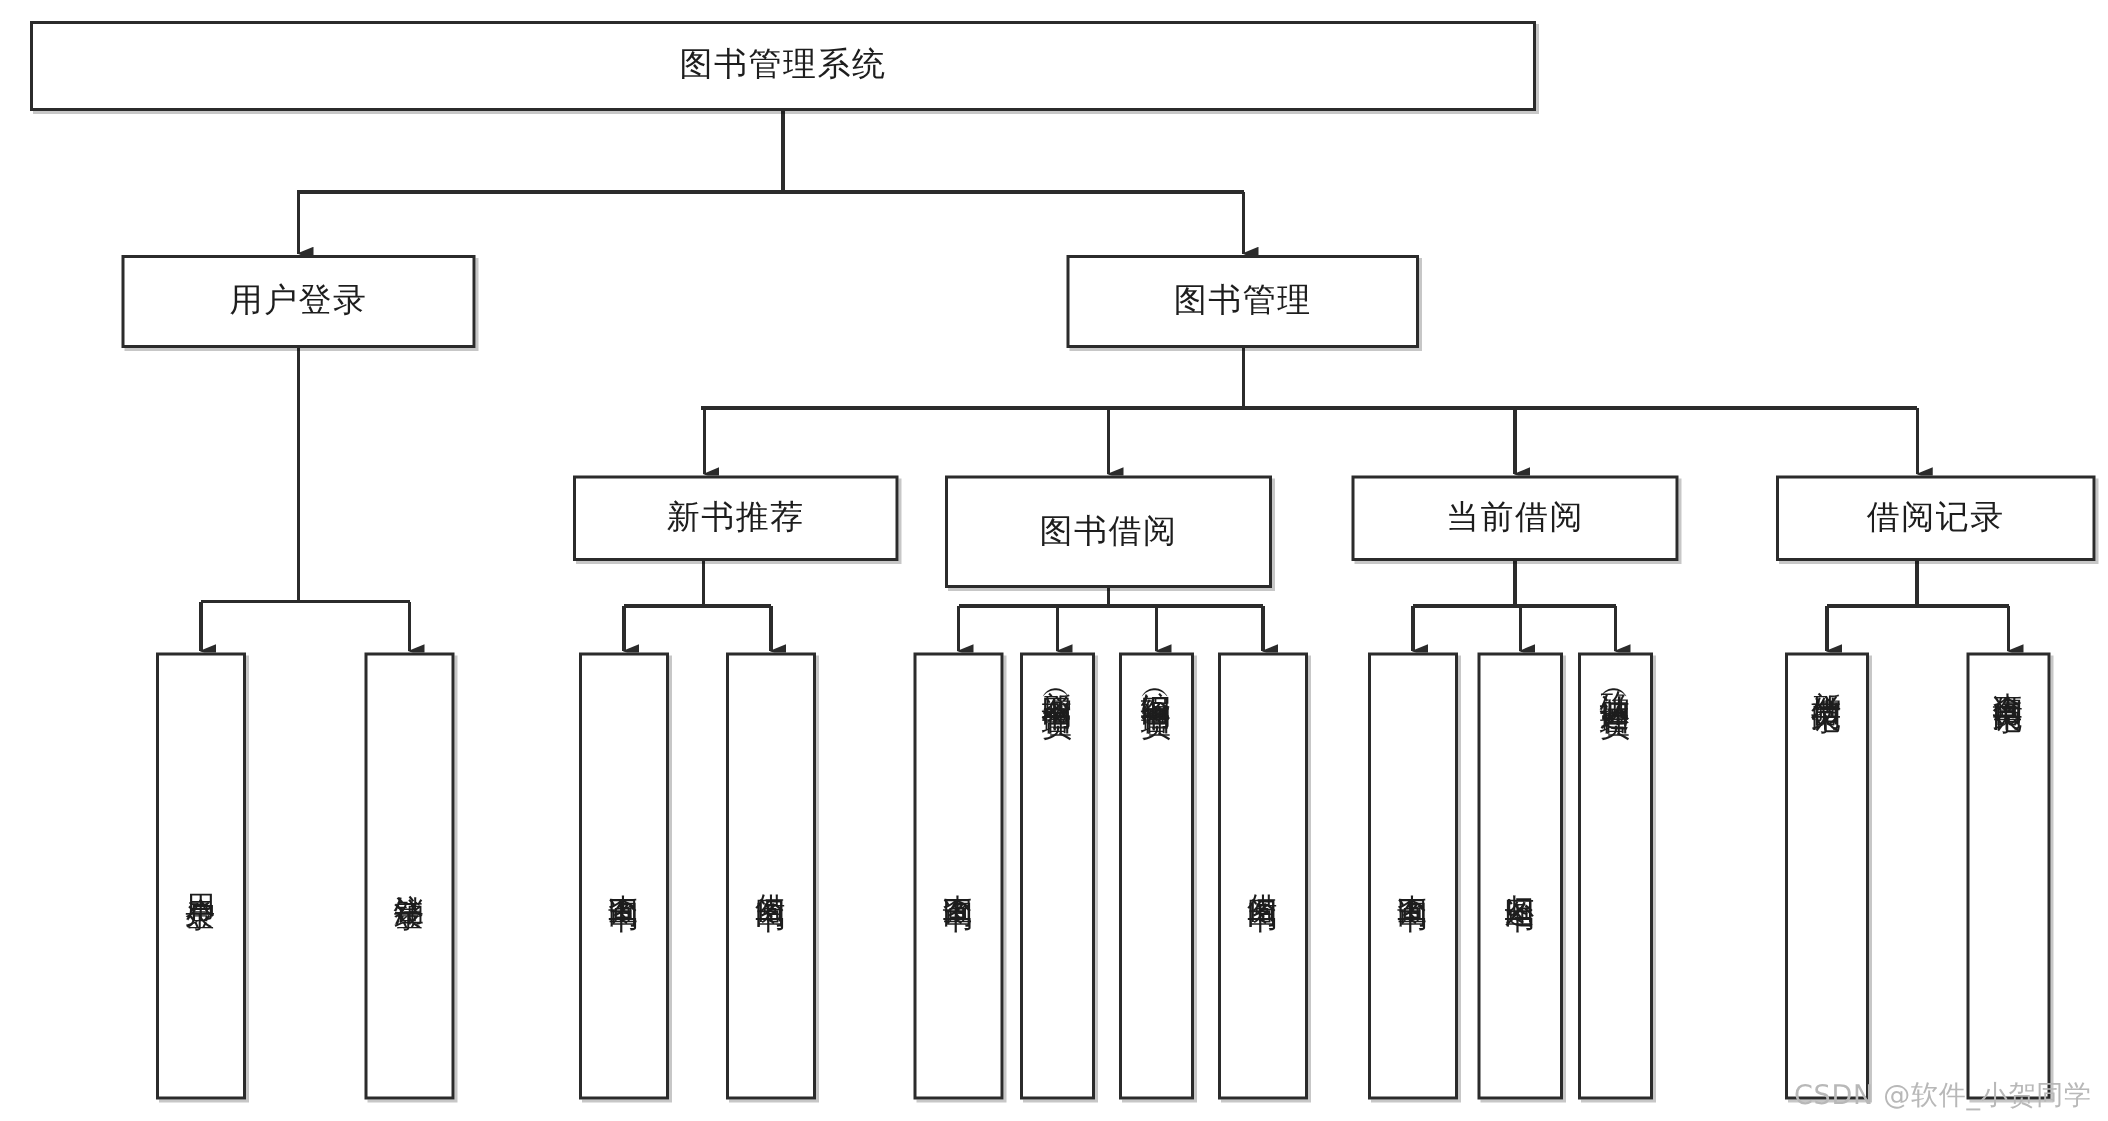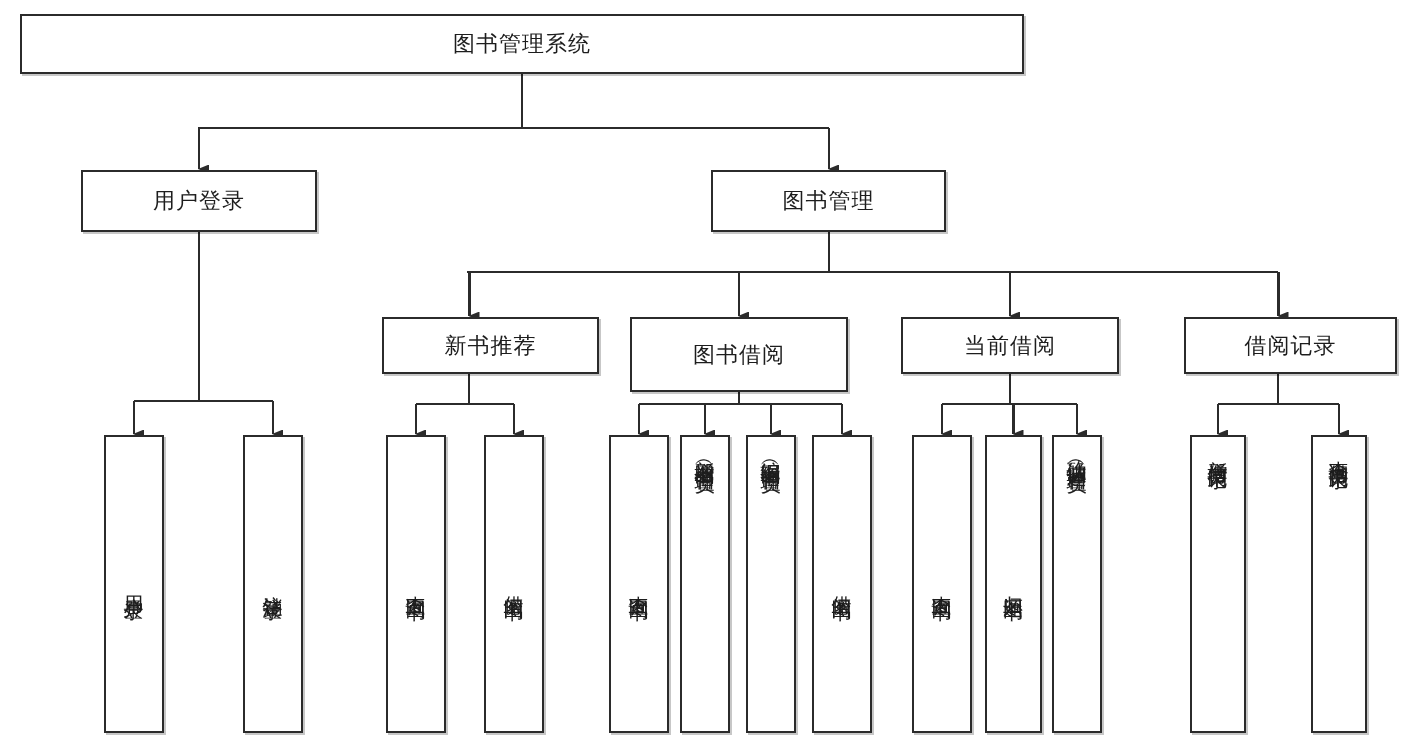--- a/index.html
+++ b/index.html
@@ -175,13 +175,14 @@
         <span class="node-label">确认归还（管理员）</span>
       </div>
       <div class="node-box vertical leaf" style="left: 1190px; top: 435px; width: 56px; height: 298px;">
         <span class="node-label">新增借阅记录</span>
       </div>
       <div class="node-box vertical leaf" style="left: 1311px; top: 435px; width: 56px; height: 298px;">
         <span class="node-label">查询借阅记录</span>
       </div>
     </div>
 
+  <div class="watermark" style="left: 1196px; top: 718px;">CSDN @软件_小贺同学</div>
 </div>
 
 </body></html>

